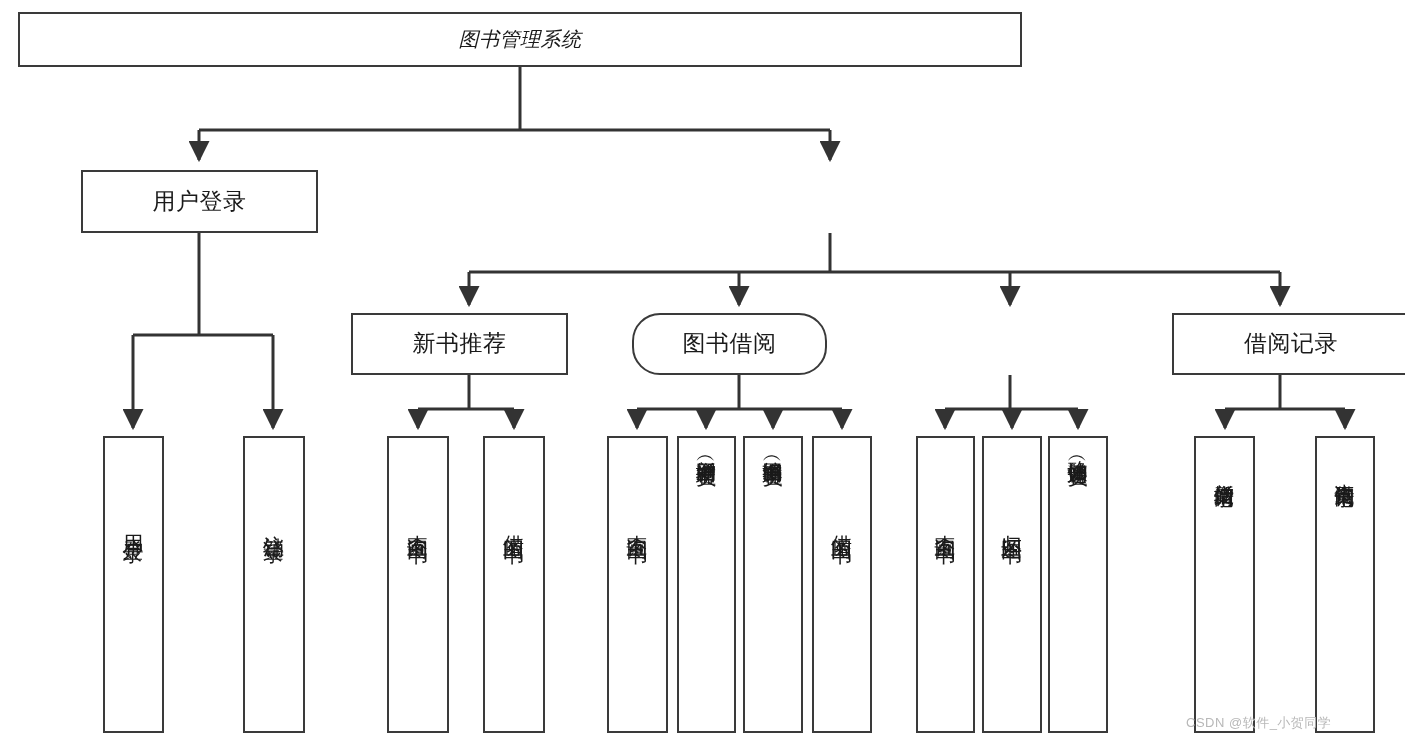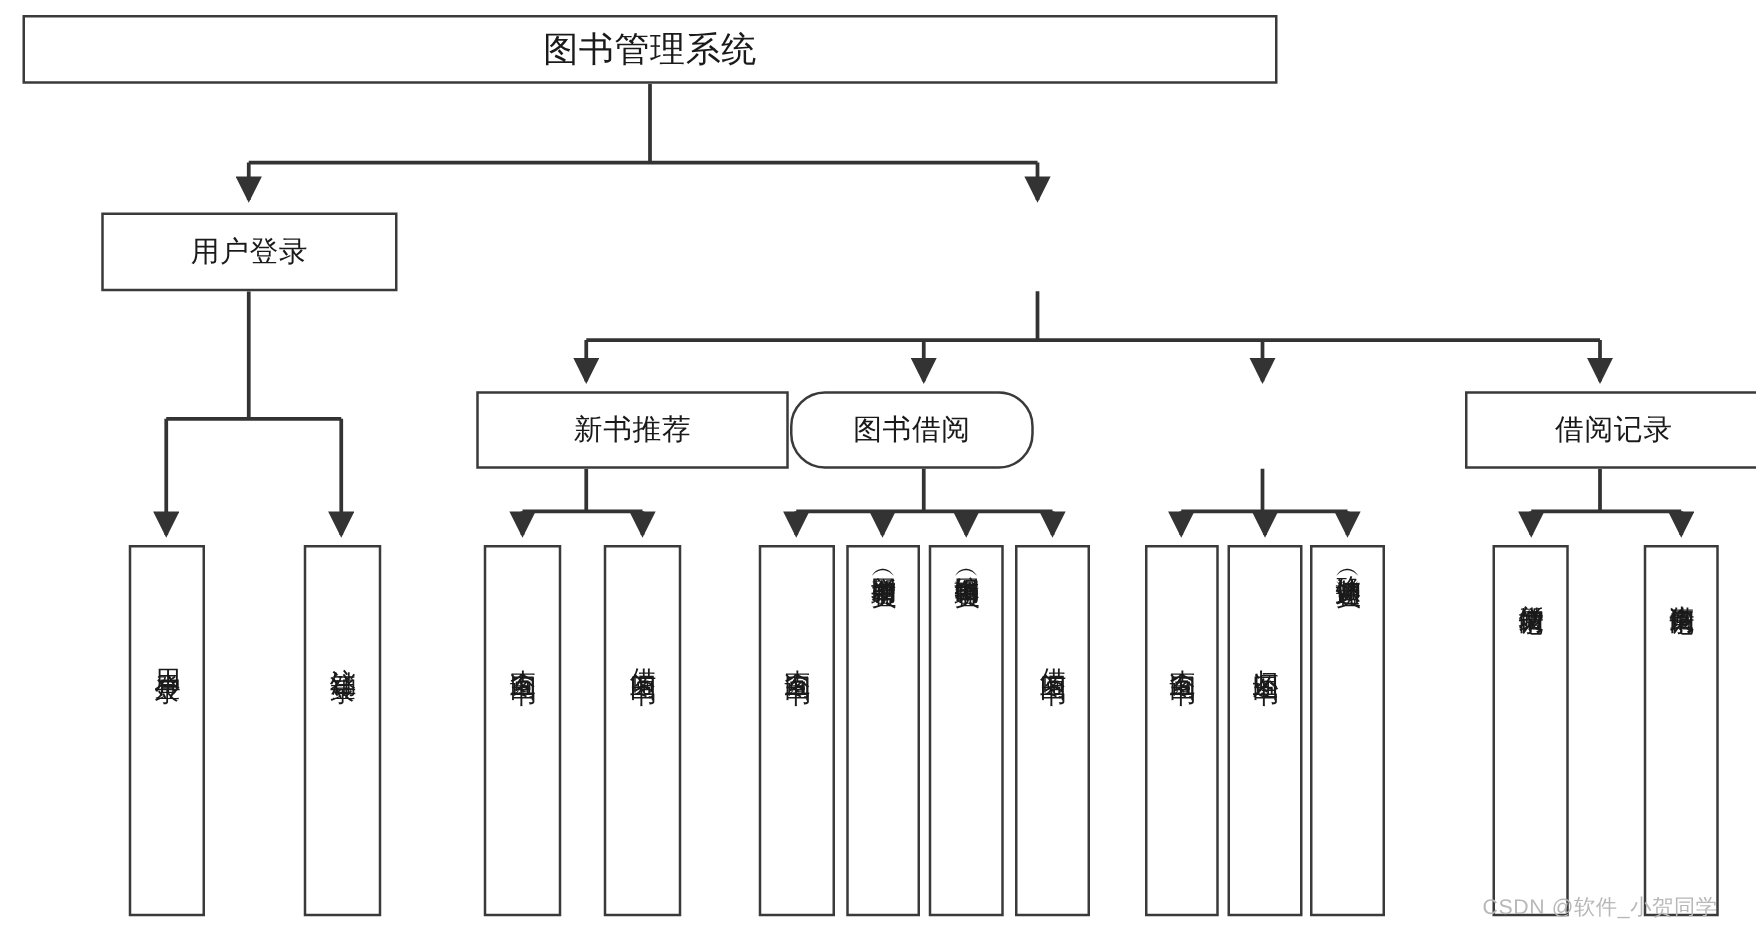--- a/index.html
+++ b/index.html
@@ -39,21 +39,21 @@
     display: block;
     text-align: center;
     line-height: 1.18;
     letter-spacing: 0.5px;
   }
   
   .node.horiz .node-label {
     writing-mode: horizontal-tb;
     font-size: 23px;
   }
-  .node.root .node-label { font-size: 28px; }
+  .node.root .node-label { font-size: 20px; font-style: italic; }
   
   .node.vert {
     align-items: flex-start;
     padding-top: 6px;
   }
   .node.vert .node-label {
     writing-mode: vertical-rl;
     text-orientation: upright;
     font-size: 21px;
     line-height: 1.0;
@@ -61,21 +61,21 @@
     white-space: nowrap;
   }
   .node.vert.tall-text .node-label {
     font-size: 20px;
     letter-spacing: 1px;
   }
   .watermark {
     position: absolute;
     left: 1186px;
     top: 714px;
-    font-size: 17px;
+    font-size: 13px;
     color: #b8b8b8;
     white-space: nowrap;
     letter-spacing: 0.5px;
   }
 </style>
 </head>
 <body>
 
 <div id="canvas">
 
@@ -130,21 +130,21 @@
   </svg>
 
   <div class="node horiz root" style="left:18px; top:12px; width:1004px; height:55px;">
     <span class="node-label">图书管理系统</span>
   </div>
 
   <div class="node horiz" style="left:81px; top:170px; width:237px; height:63px;">
     <span class="node-label">用户登录</span>
   </div>
 
-  <div class="node horiz" style="left:381px; top:313px; width:250px; height:62px;">
+  <div class="node horiz" style="left:351px; top:313px; width:217px; height:62px;">
     <span class="node-label">新书推荐</span>
   </div>
   <div class="node horiz" style="left:632px; top:313px; width:195px; height:62px;border-radius:28px;">
     <span class="node-label">图书借阅</span>
   </div>
   <div class="node horiz" style="left:1172px; top:313px; width:238px; height:62px;">
     <span class="node-label">借阅记录</span>
   </div>
 
   <div class="node vert" style="left:103px; top:436px; width:61px; height:297px; padding-top:80px;">

